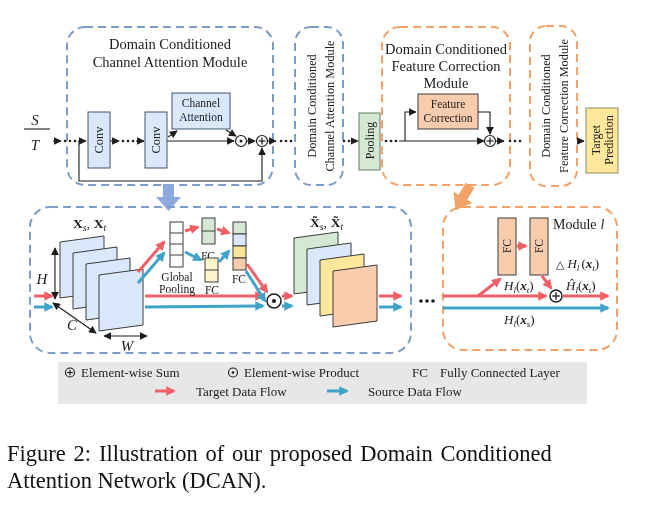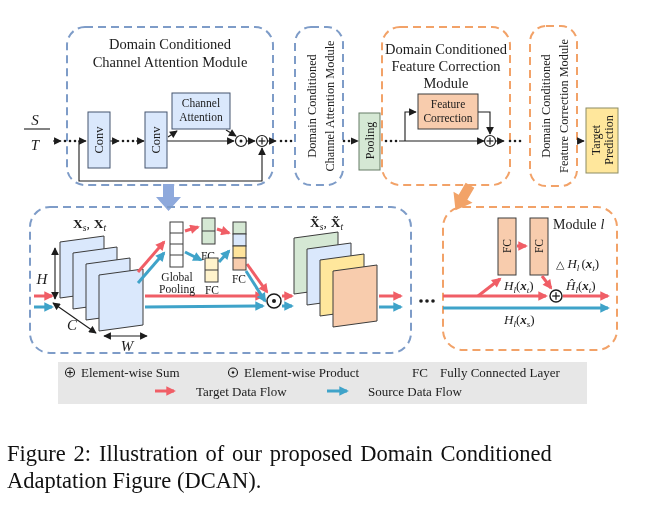--- a/index.html
+++ b/index.html
@@ -293,15 +293,15 @@
   <text x="412" y="377" font-size="13">FC</text>
   <text x="440" y="377" font-size="13">Fully Connected Layer</text>
   <line class="red" x1="155" y1="391" x2="174" y2="391" marker-end="url(#mkr)"></line>
   <text x="196" y="396" font-size="13">Target Data Flow</text>
   <line class="blu" x1="327" y1="391" x2="347" y2="391" marker-end="url(#mkb)"></line>
   <text x="368" y="396" font-size="13">Source Data Flow</text>
 </svg>
 
 <div class="caption">
   <div class="l1">Figure 2: Illustration of our proposed Domain Conditioned</div>
-  <div class="l2">Adaptation Figure (DCAN).</div>
+  <div class="l2">Attention Network (DCAN).</div>
 </div>
 </div>
 
 </body></html>

